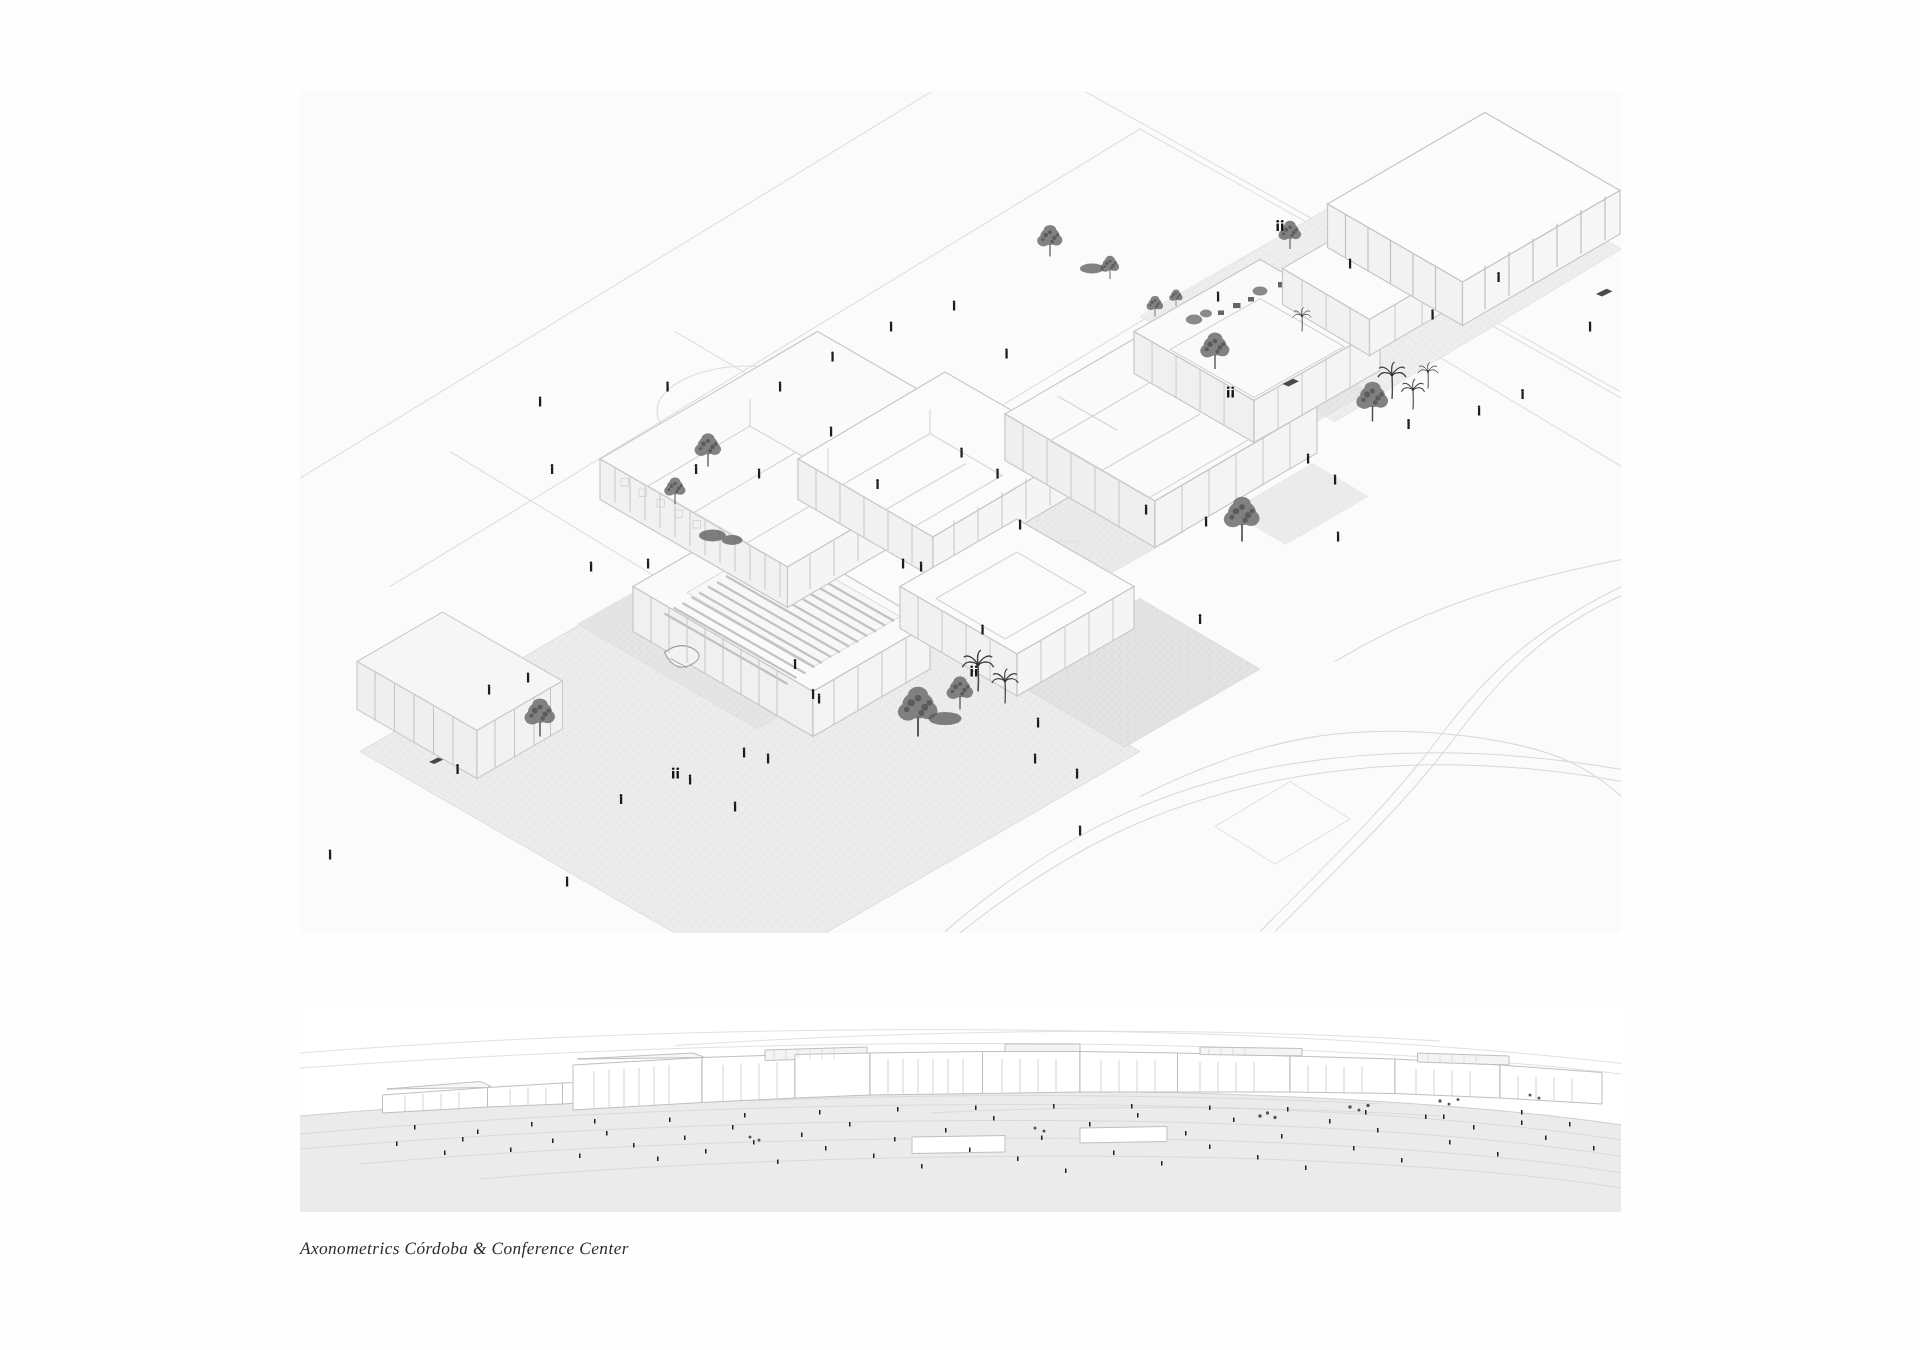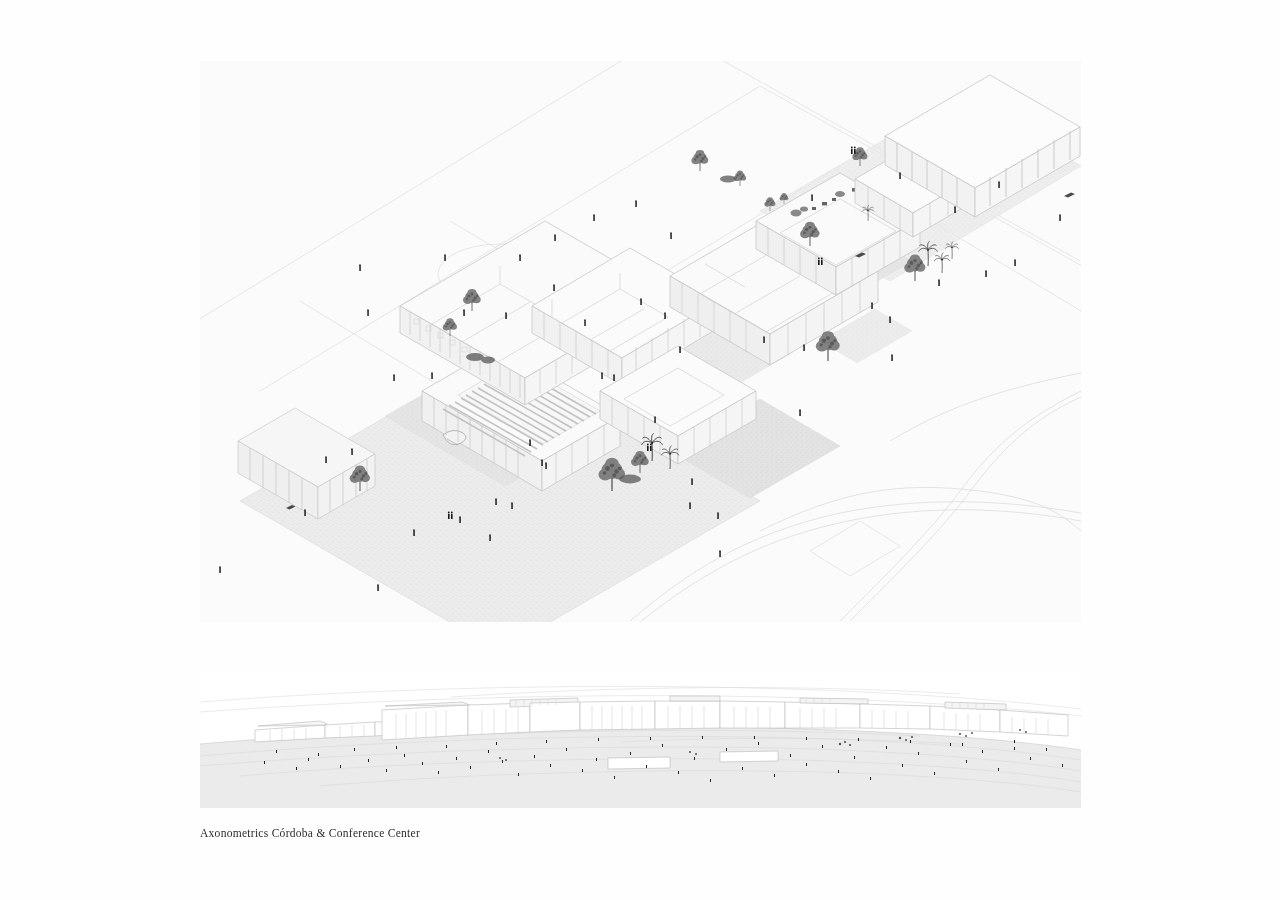--- a/index.html
+++ b/index.html
@@ -29,20 +29,21 @@
   .persp-svg{position:absolute;left:0;top:0;width:881px;height:136px;display:block;}
 
   
   .caption{
     position:absolute;left:200px;top:827px;
     font-family:"Liberation Serif", serif;
     font-size:11.5px;
     letter-spacing:.28px;
     color:#2b2b2b;
     white-space:nowrap;
+    font-style:italic;
   }
 </style>
 </head>
 <body>
 
 <div class="board">
 
   <div class="axo-panel">
     <svg class="axo-svg" viewBox="0 0 881 561">
       <defs>

